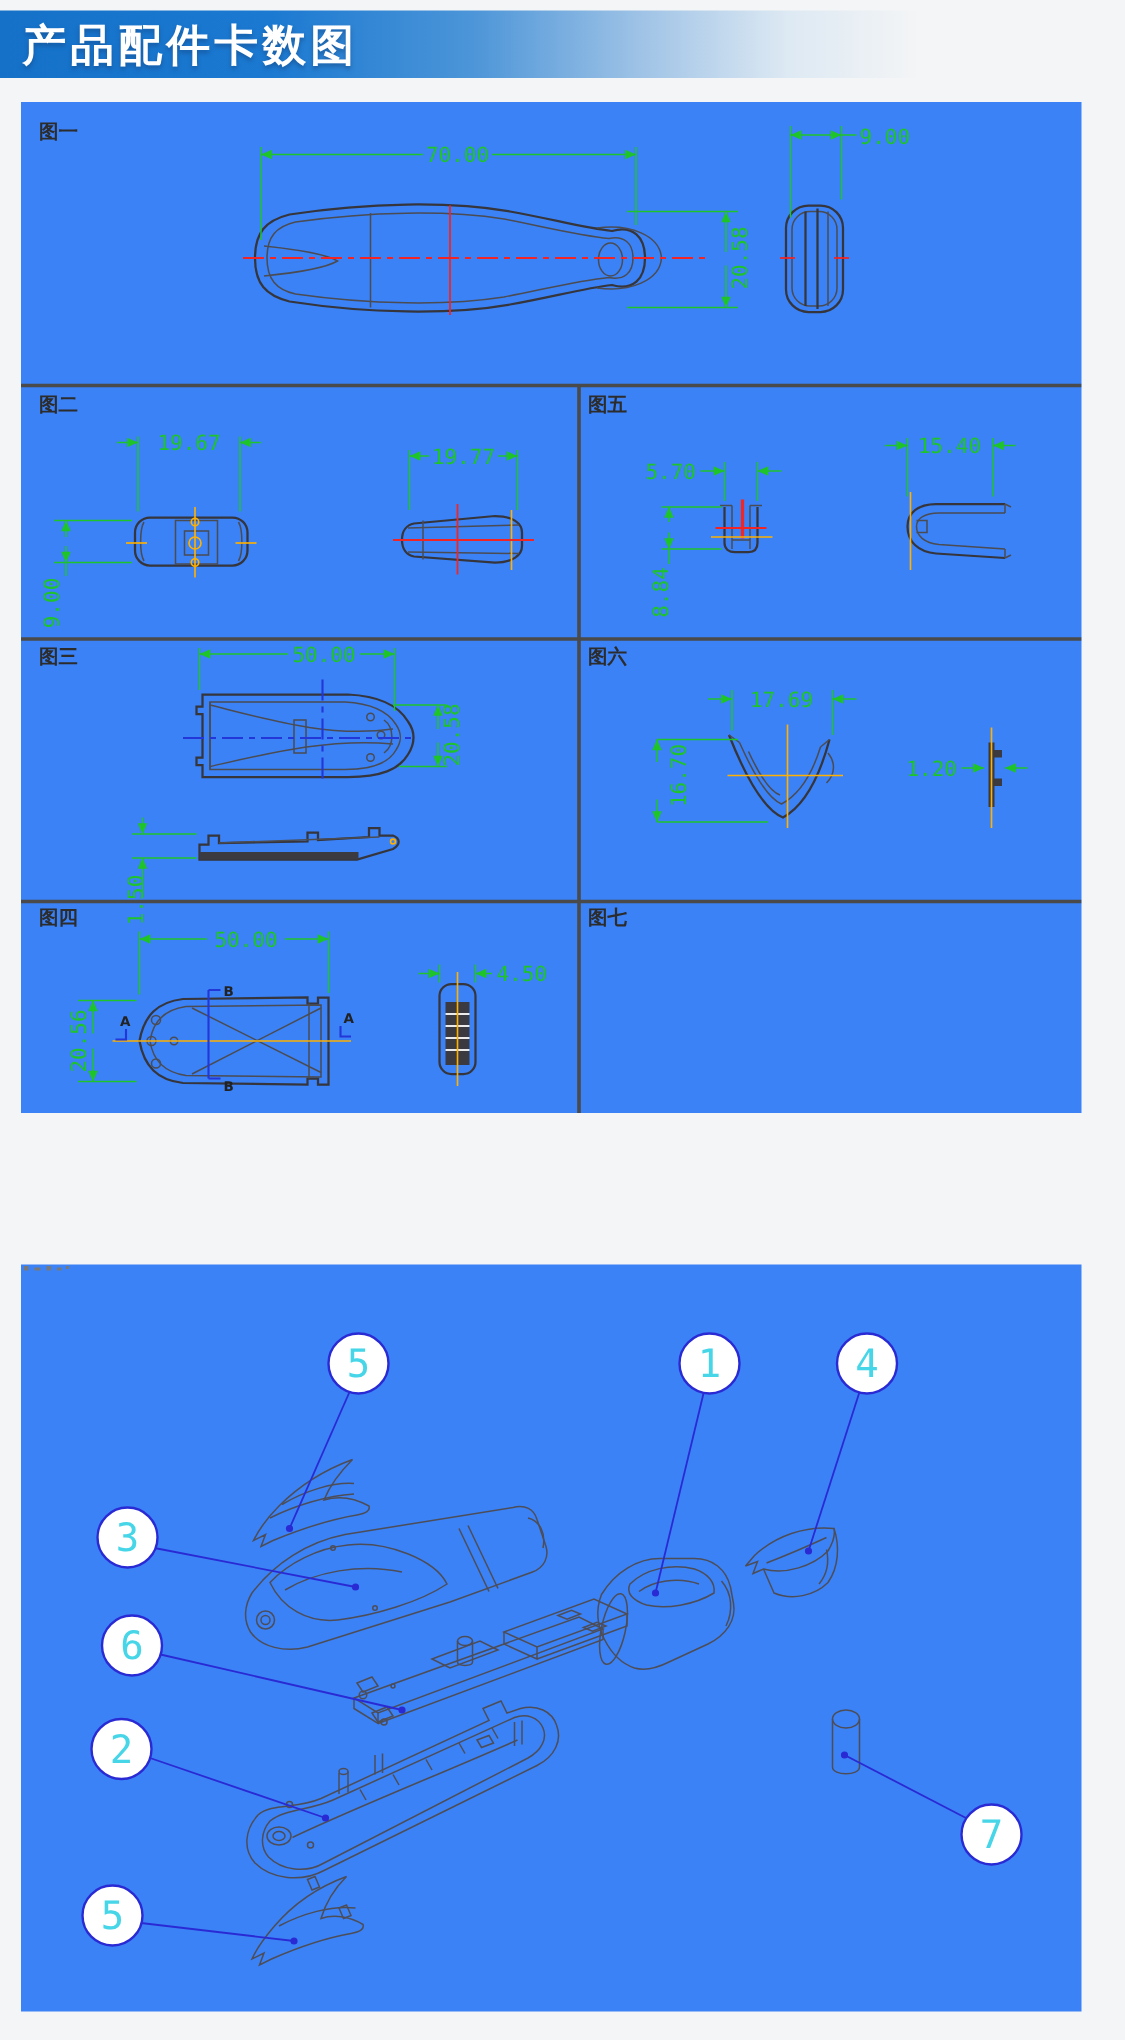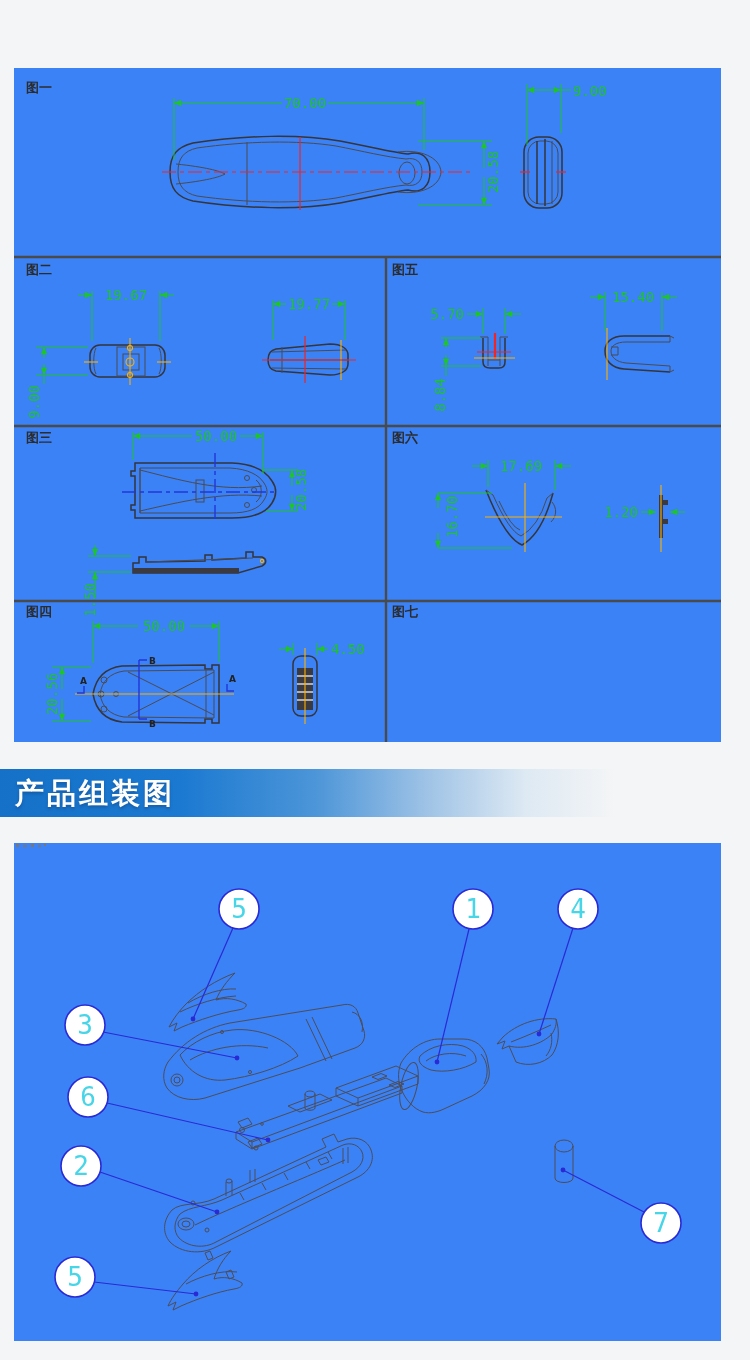--- a/index.html
+++ b/index.html
@@ -33,20 +33,23 @@
   .lead{stroke:#2a2ad4;stroke-width:1.2;fill:none;}
   .dot{fill:#2a2ad4;stroke:none;}
   .part{stroke:#4d4d58;fill:none;stroke-width:1;}
   .noise{fill:#787878;}
 </style>
 </head>
 <body>
 
 <div class="page">
 
+  <div class="banner banner1">
+    <span>产品配件卡数图</span>
+  </div>
 
   <div class="sheet sheet1">
   <svg width="707" height="674" viewBox="14 68 707 674">
     <defs>
       <marker id="ga" viewBox="0 0 10 10" refX="9" refY="5" markerWidth="10" markerHeight="8" orient="auto-start-reverse">
         <path d="M0,1 L9,5 L0,9 Z" fill="#1fc32a"></path>
       </marker>
     </defs>
 
     <g>
@@ -338,23 +341,20 @@
     </g>
 
     <g>
       <text class="pl" x="392" y="616">图七</text>
     </g>
 
     <text class="grnt" transform="rotate(-90 90 600)" x="90" y="605" text-anchor="middle">1.50</text>
   </svg>
   </div>
 
-  <div class="banner banner2">
-    <span>产品组装图</span>
-  </div>
 
   <div class="sheet sheet2">
   <svg width="707" height="498" viewBox="14 843 707 498">
 
     <g>
       <rect class="noise" x="16" y="844" width="3" height="3"></rect>
       <rect class="noise" x="23" y="845" width="4" height="2"></rect>
       <rect class="noise" x="31" y="844" width="3" height="3"></rect>
       <rect class="noise" x="38" y="845" width="3" height="2"></rect>
       <rect class="noise" x="44" y="844" width="2" height="2"></rect>

